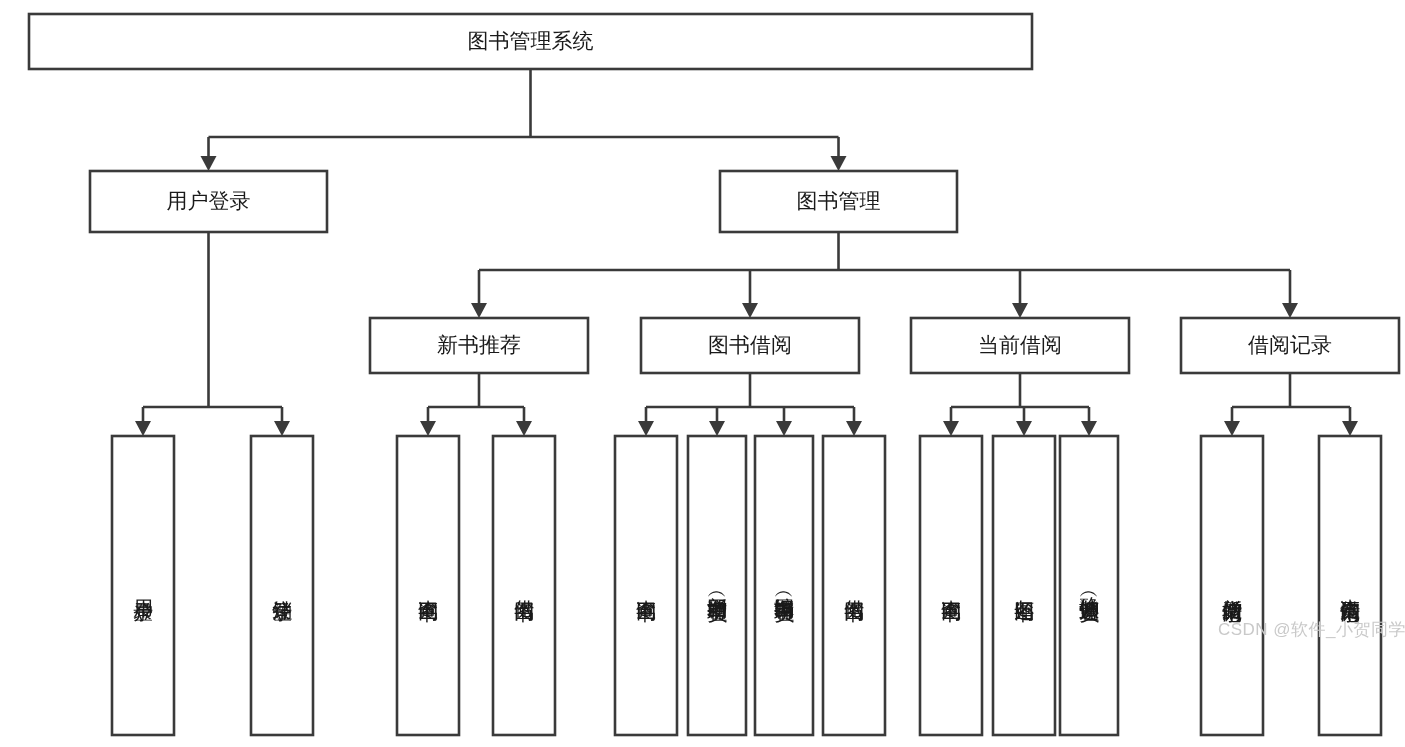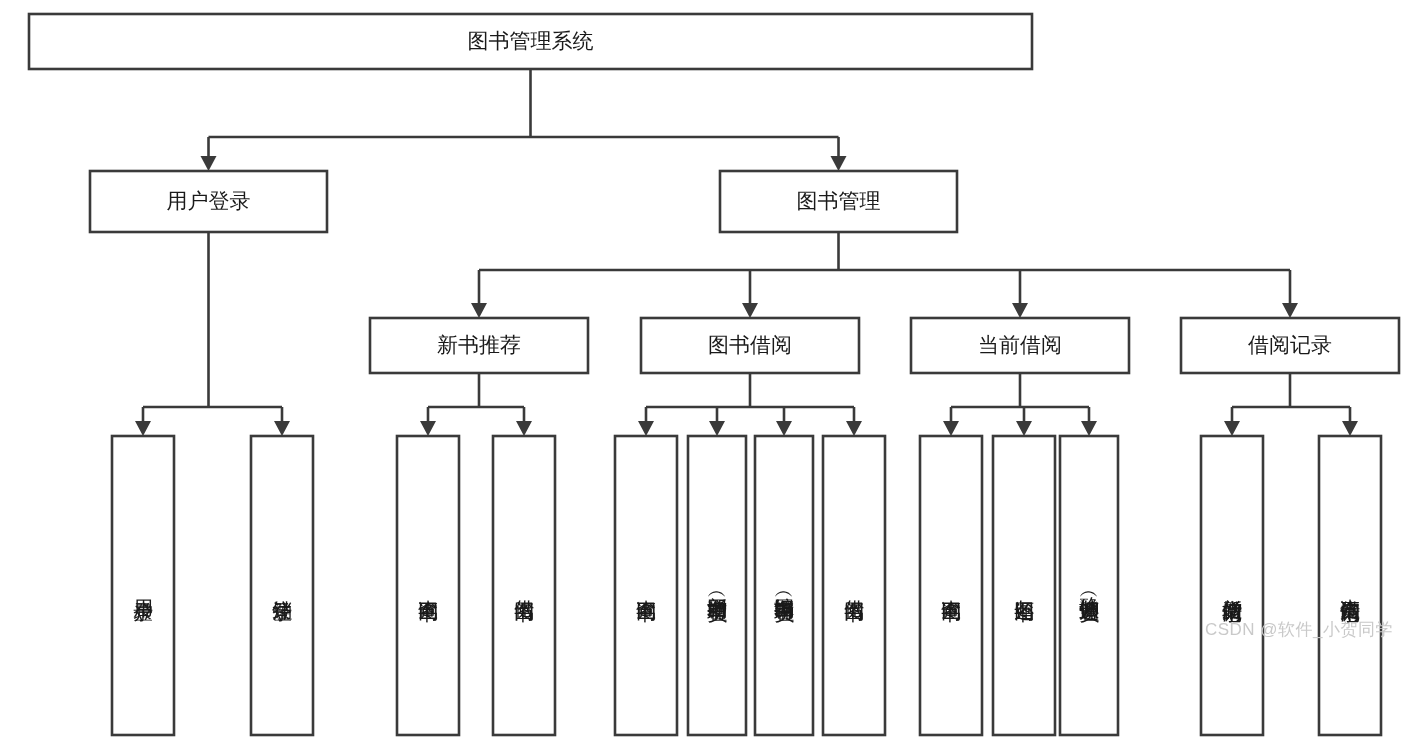--- a/index.html
+++ b/index.html
@@ -56,21 +56,21 @@
     color: #1a1a1a;
     line-height: 1.08;
     writing-mode: vertical-rl;
     text-orientation: upright;
     letter-spacing: 1px;
     white-space: nowrap;
     pointer-events: none;
   }
   .watermark {
     position: absolute;
-    right: 21px;
+    right: 8px;
     bottom: 4px;
     font-family: "Liberation Sans", "DejaVu Sans", sans-serif;
     font-size: 17px;
     color: #c9c9c9;
     letter-spacing: 0.5px;
     white-space: nowrap;
   }
 </style>
 </head>
 <body>

